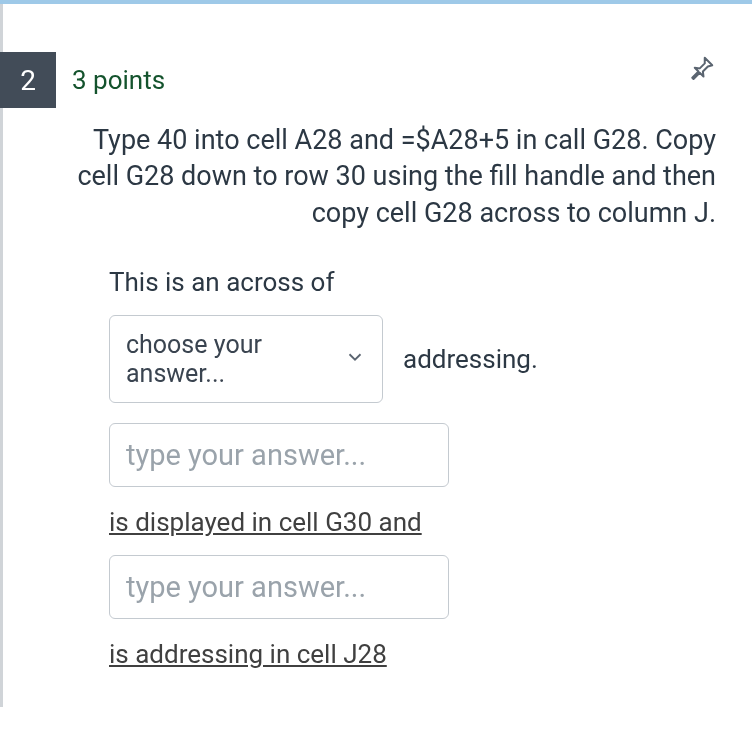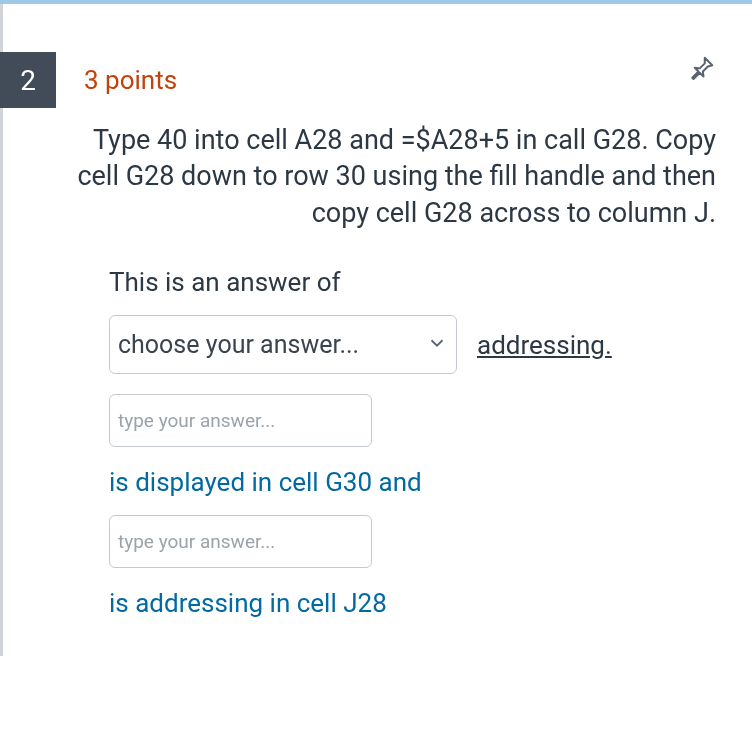--- a/index.html
+++ b/index.html
@@ -37,23 +37,23 @@
       background: #424c58;
       color: #fff;
       font-size: 28px;
       display: flex;
       align-items: center;
       justify-content: center;
       margin-left: -3px;
       font-weight: 400;
     }
     .points {
-      color: #c2410c;
+      color: #14532d;
       font-size: 26px;
-      margin-left: 28px;
+      margin-left: 16px;
       font-weight: 400;
     }
     .pin-icon-wrap {
       position: absolute;
       right: 36px;
       top: 50px;
     }
     .question-body {
       padding: 14px 36px 0 66px;
     }
@@ -74,58 +74,58 @@
     }
     .row-flex {
       display: flex;
       align-items: center;
       gap: 20px;
       margin-bottom: 20px;
     }
     .select-box {
       border: 1.5px solid #c4cad0;
       border-radius: 6px;
-      padding: 14px 8px;
+      padding: 14px 16px;
       display: flex;
       align-items: center;
       justify-content: space-between;
-      width: 348px;
+      width: 274px;
       background: #fff;
       cursor: pointer;
     }
     .select-text {
       color: #3a4450;
       font-size: 25px;
     }
     .chevron {
       color: #5a6470;
     }
     .after-text {
       color: #2c3844;
       font-size: 26px;
-      text-decoration: underline;
     }
     .input-box {
       border: 1.5px solid #c4cad0;
       border-radius: 6px;
-      padding: 14px 8px;
-      width: 263px;
-      font-size: 19px;
+      padding: 14px 16px;
+      width: 340px;
+      font-size: 29px;
       color: #3a4450;
       background: #fff;
       font-family: inherit;
     }
     .input-box::placeholder {
       color: #9aa3ab;
     }
     .mid-text {
-      color: #0369a1;
+      color: #404040;
       font-size: 26px;
       margin-top: 2px;
       margin-bottom: 18px;
+      text-decoration: underline;
     }
   </style>
 </head>
 <body>
 
 <div class="top-border"></div>
 
 <div class="container">
 
   <div class="header-row">
@@ -137,21 +137,21 @@
       <svg width="30" height="30" viewBox="0 0 24 24" fill="none" stroke="#5a6470" stroke-width="1.6">
         <path d="M15 3l6 6-3.5 1-4 4 .5 4-3-3-5 5-1-1 5-5-3-3 4 .5 4-4z" stroke-linejoin="round" stroke-linecap="round"></path>
       </svg>
     </div>
   </div>
 
   <div class="question-body">
     <div class="question-text">Type 40 into cell A28 and =$A28+5 in call G28. Copy cell G28 down to row 30 using the fill handle and then copy cell G28 across to column J.</div>
 
     <div class="answer-area">
-      <div class="intro-text">This is an answer of</div>
+      <div class="intro-text">This is an across of</div>
 
       <div class="row-flex">
         <div class="select-box">
           <span class="select-text">choose your answer...</span>
           <span class="chevron">
             <svg width="22" height="22" viewBox="0 0 24 24" fill="none" stroke="currentColor" stroke-width="2">
               <polyline points="6 9 12 15 18 9"></polyline>
             </svg>
           </span>
         </div>

